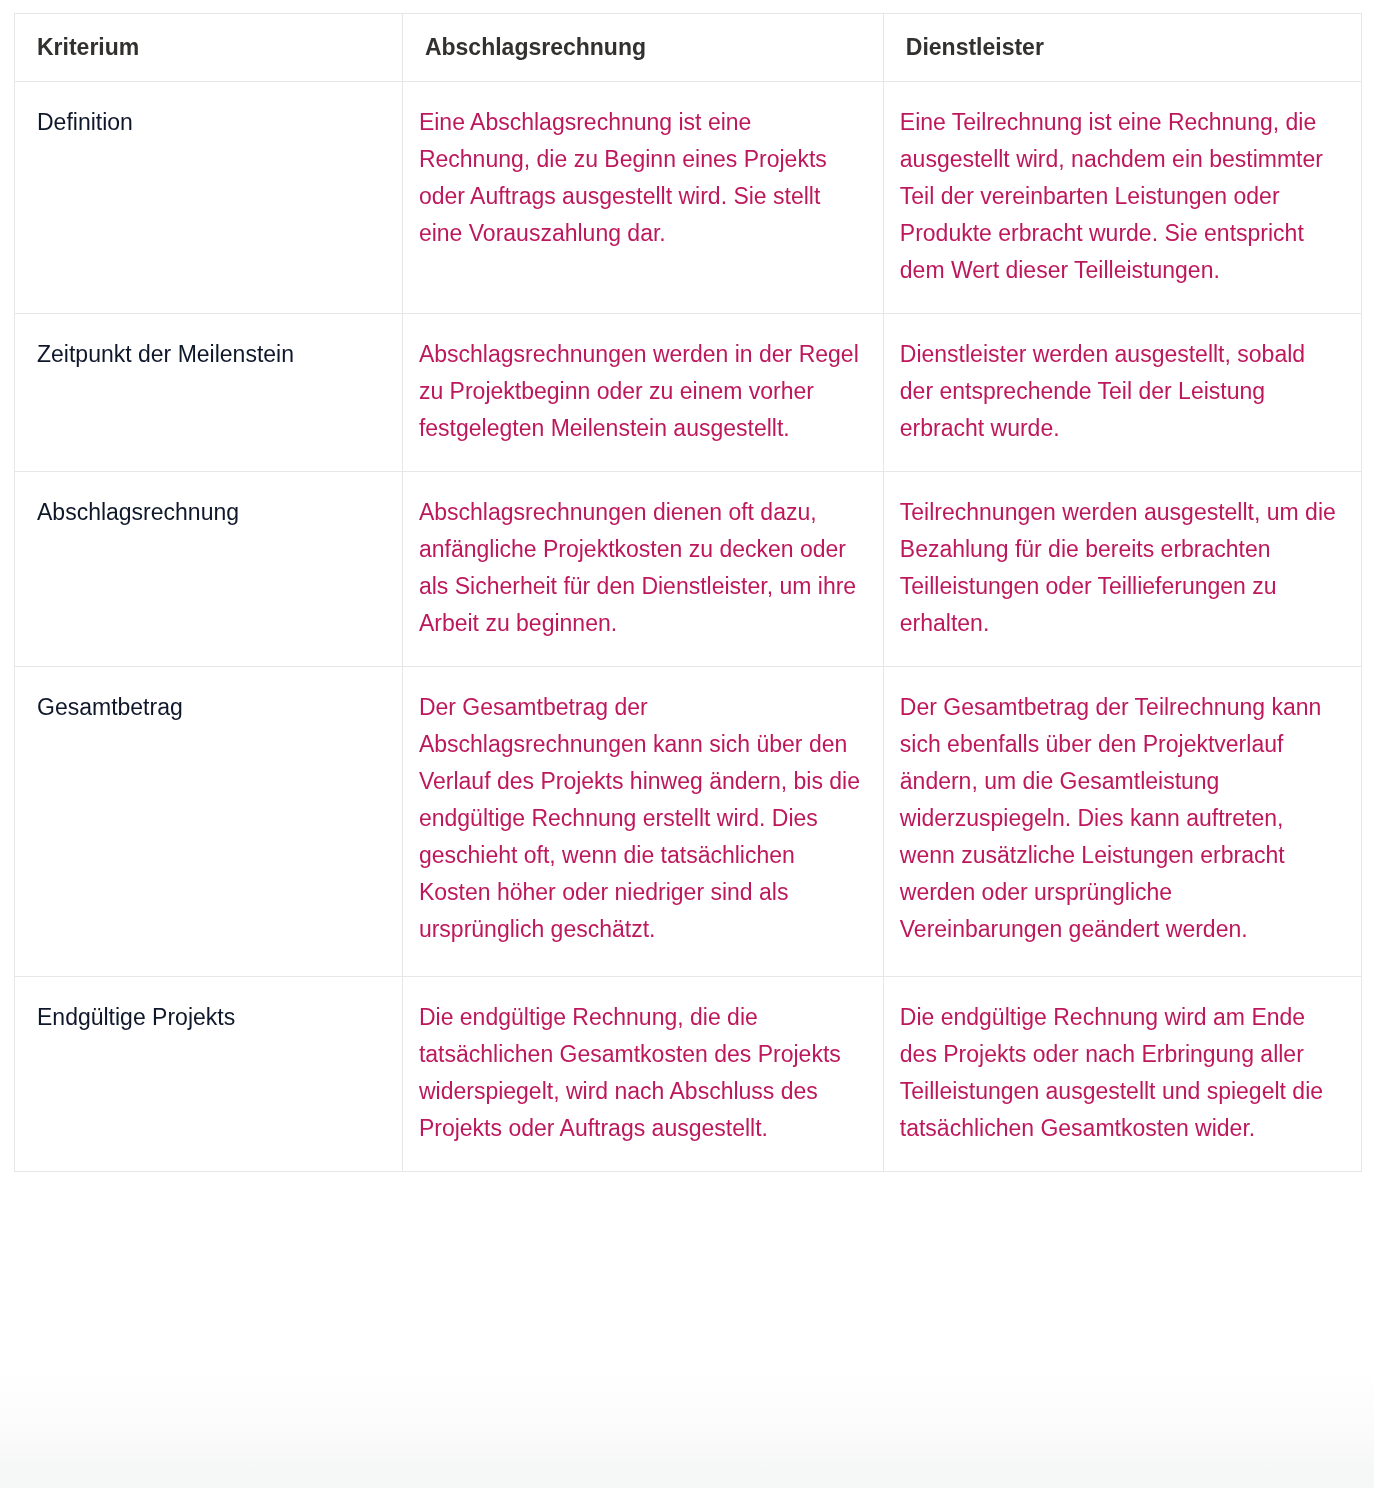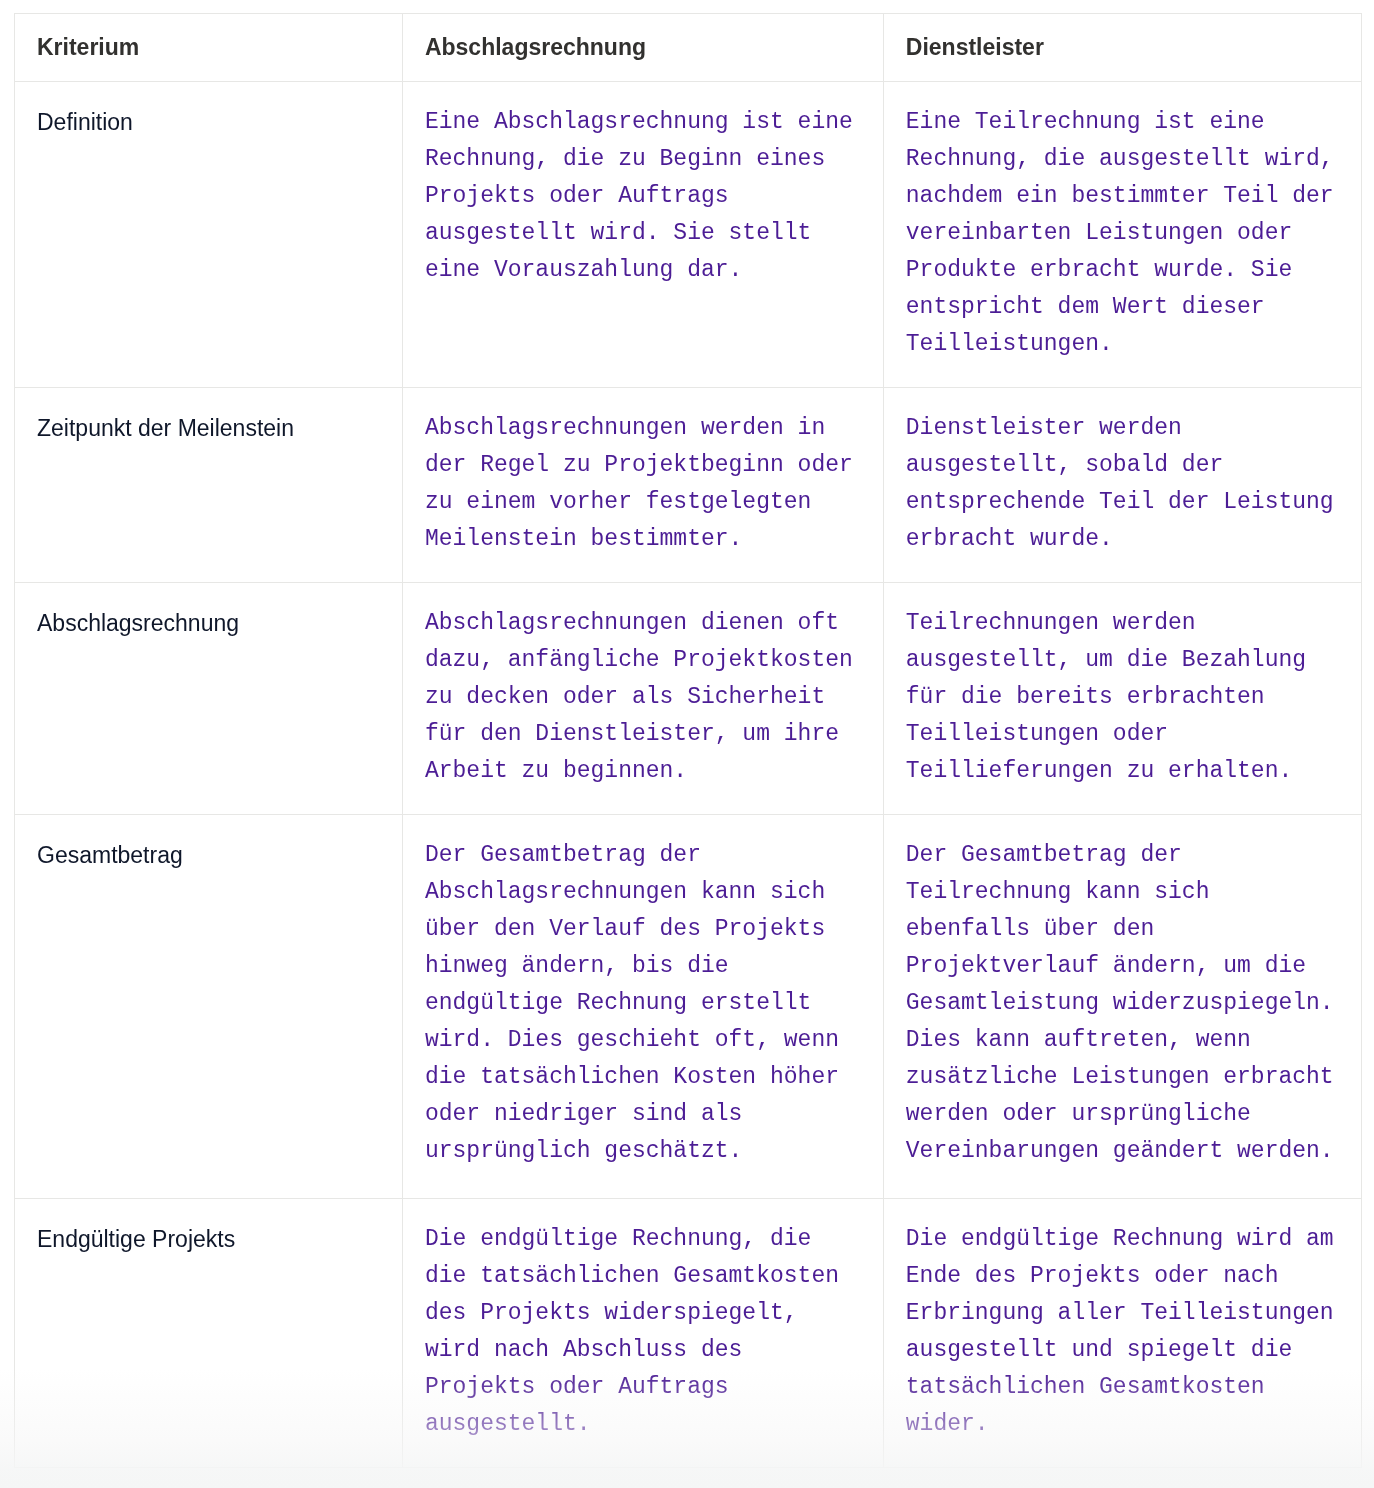--- a/index.html
+++ b/index.html
@@ -46,25 +46,24 @@
     color: #32312f;
     vertical-align: middle;
   }
   tbody th.rowhead {
     padding: 22px 22px 24px 22px;
     font-weight: 400;
     color: #0f172a;
     vertical-align: top;
   }
   tbody td {
-    padding: 22px 22px 24px 22px;
+    padding: 22px 22px 24px 16px;
     font-weight: 400;
-    color: #4c1d95;
+    color: #be185d;
     vertical-align: top;
-    font-family: Liberation Mono, monospace;
   }
   tbody tr.row-gesamtbetrag td,
   tbody tr.row-gesamtbetrag th { padding-bottom: 28px; }
   .bottom-fade {
     position: absolute;
     left: 0;
     bottom: 0;
     width: 1374px;
     height: 120px;
     pointer-events: none;
@@ -93,21 +92,21 @@
       </tr>
     </thead>
     <tbody>
       <tr>
         <th class="rowhead">Definition</th>
         <td>Eine Abschlagsrechnung ist eine Rechnung, die zu Beginn eines Projekts oder Auftrags ausgestellt wird. Sie stellt eine Vorauszahlung dar.</td>
         <td>Eine Teilrechnung ist eine Rechnung, die ausgestellt wird, nachdem ein bestimmter Teil der vereinbarten Leistungen oder Produkte erbracht wurde. Sie entspricht dem Wert dieser Teilleistungen.</td>
       </tr>
       <tr>
         <th class="rowhead">Zeitpunkt der Meilenstein</th>
-        <td>Abschlagsrechnungen werden in der Regel zu Projektbeginn oder zu einem vorher festgelegten Meilenstein bestimmter.</td>
+        <td>Abschlagsrechnungen werden in der Regel zu Projektbeginn oder zu einem vorher festgelegten Meilenstein ausgestellt.</td>
         <td>Dienstleister werden ausgestellt, sobald der entsprechende Teil der Leistung erbracht wurde.</td>
       </tr>
       <tr>
         <th class="rowhead">Abschlagsrechnung</th>
         <td>Abschlagsrechnungen dienen oft dazu, anfängliche Projektkosten zu decken oder als Sicherheit für den Dienstleister, um ihre Arbeit zu beginnen.</td>
         <td>Teilrechnungen werden ausgestellt, um die Bezahlung für die bereits erbrachten Teilleistungen oder Teillieferungen zu erhalten.</td>
       </tr>
       <tr class="row-gesamtbetrag">
         <th class="rowhead">Gesamtbetrag</th>
         <td>Der Gesamtbetrag der Abschlagsrechnungen kann sich über den Verlauf des Projekts hinweg ändern, bis die endgültige Rechnung erstellt wird. Dies geschieht oft, wenn die tatsächlichen Kosten höher oder niedriger sind als ursprünglich geschätzt.</td>

